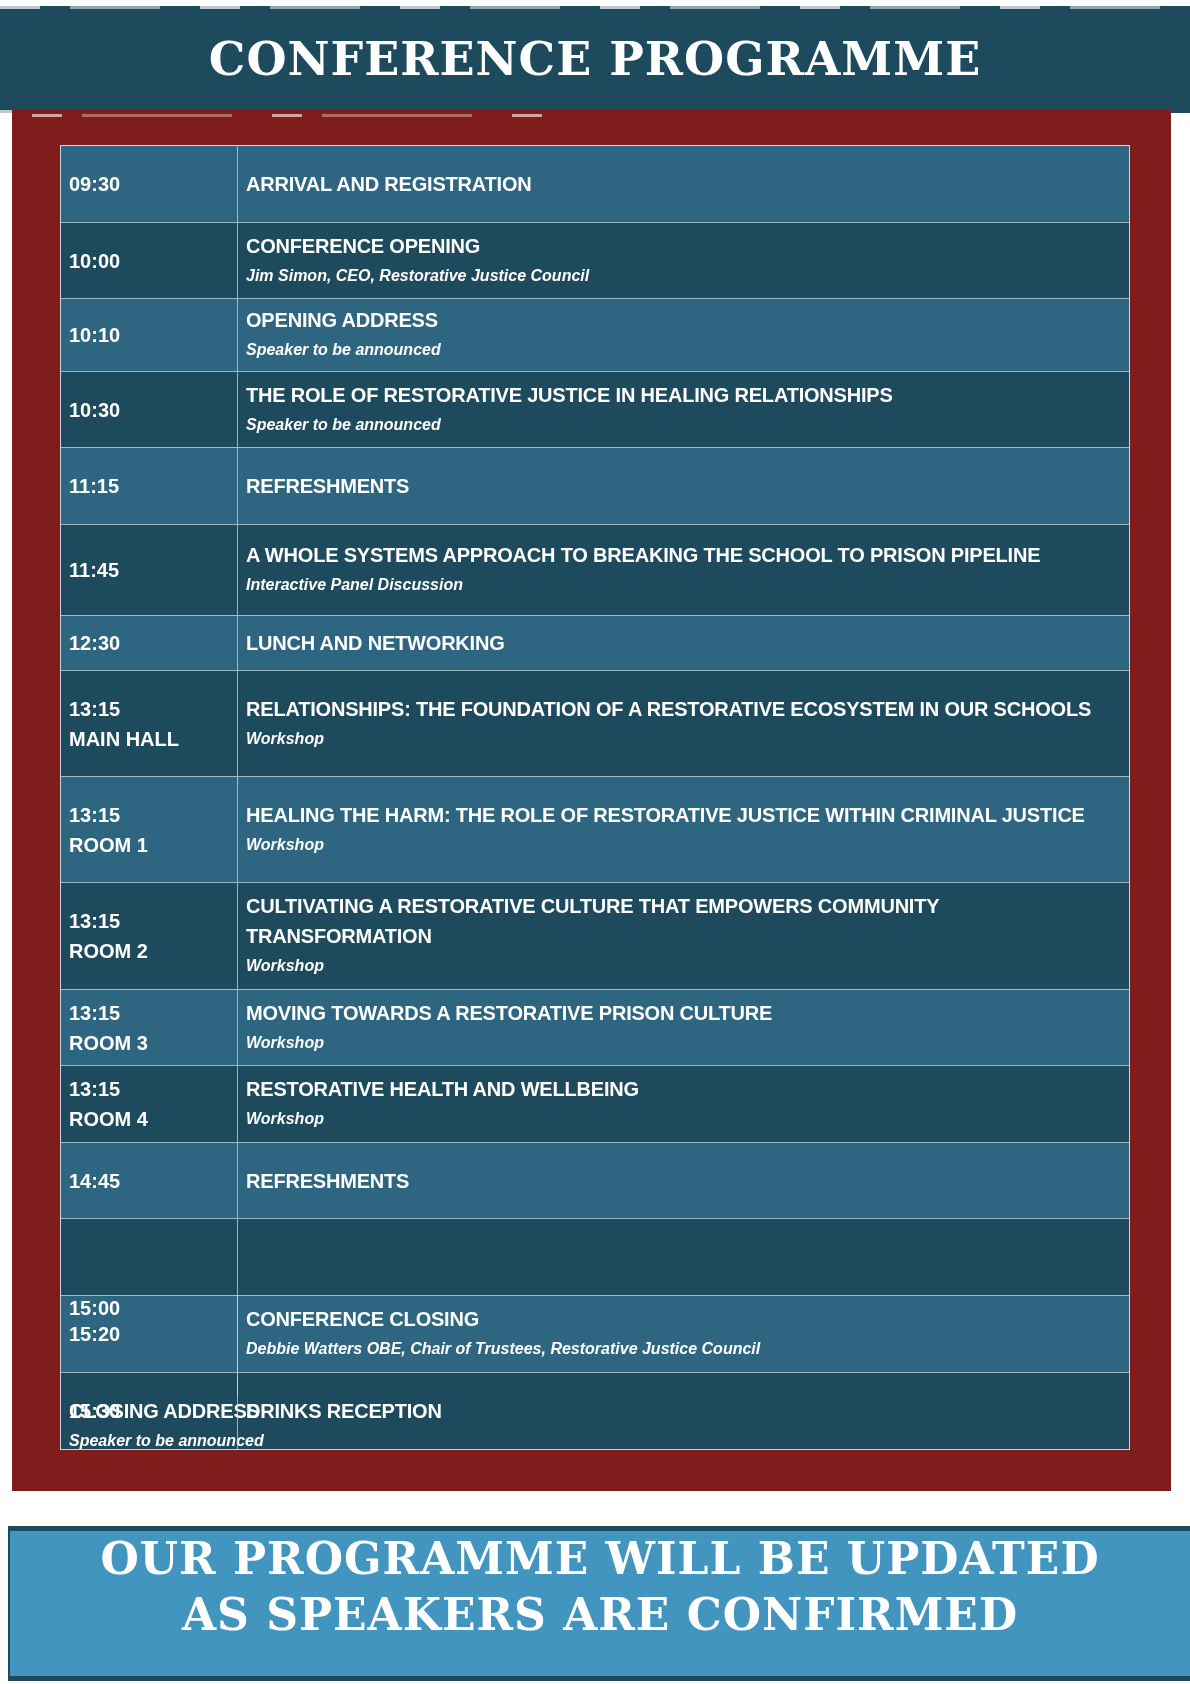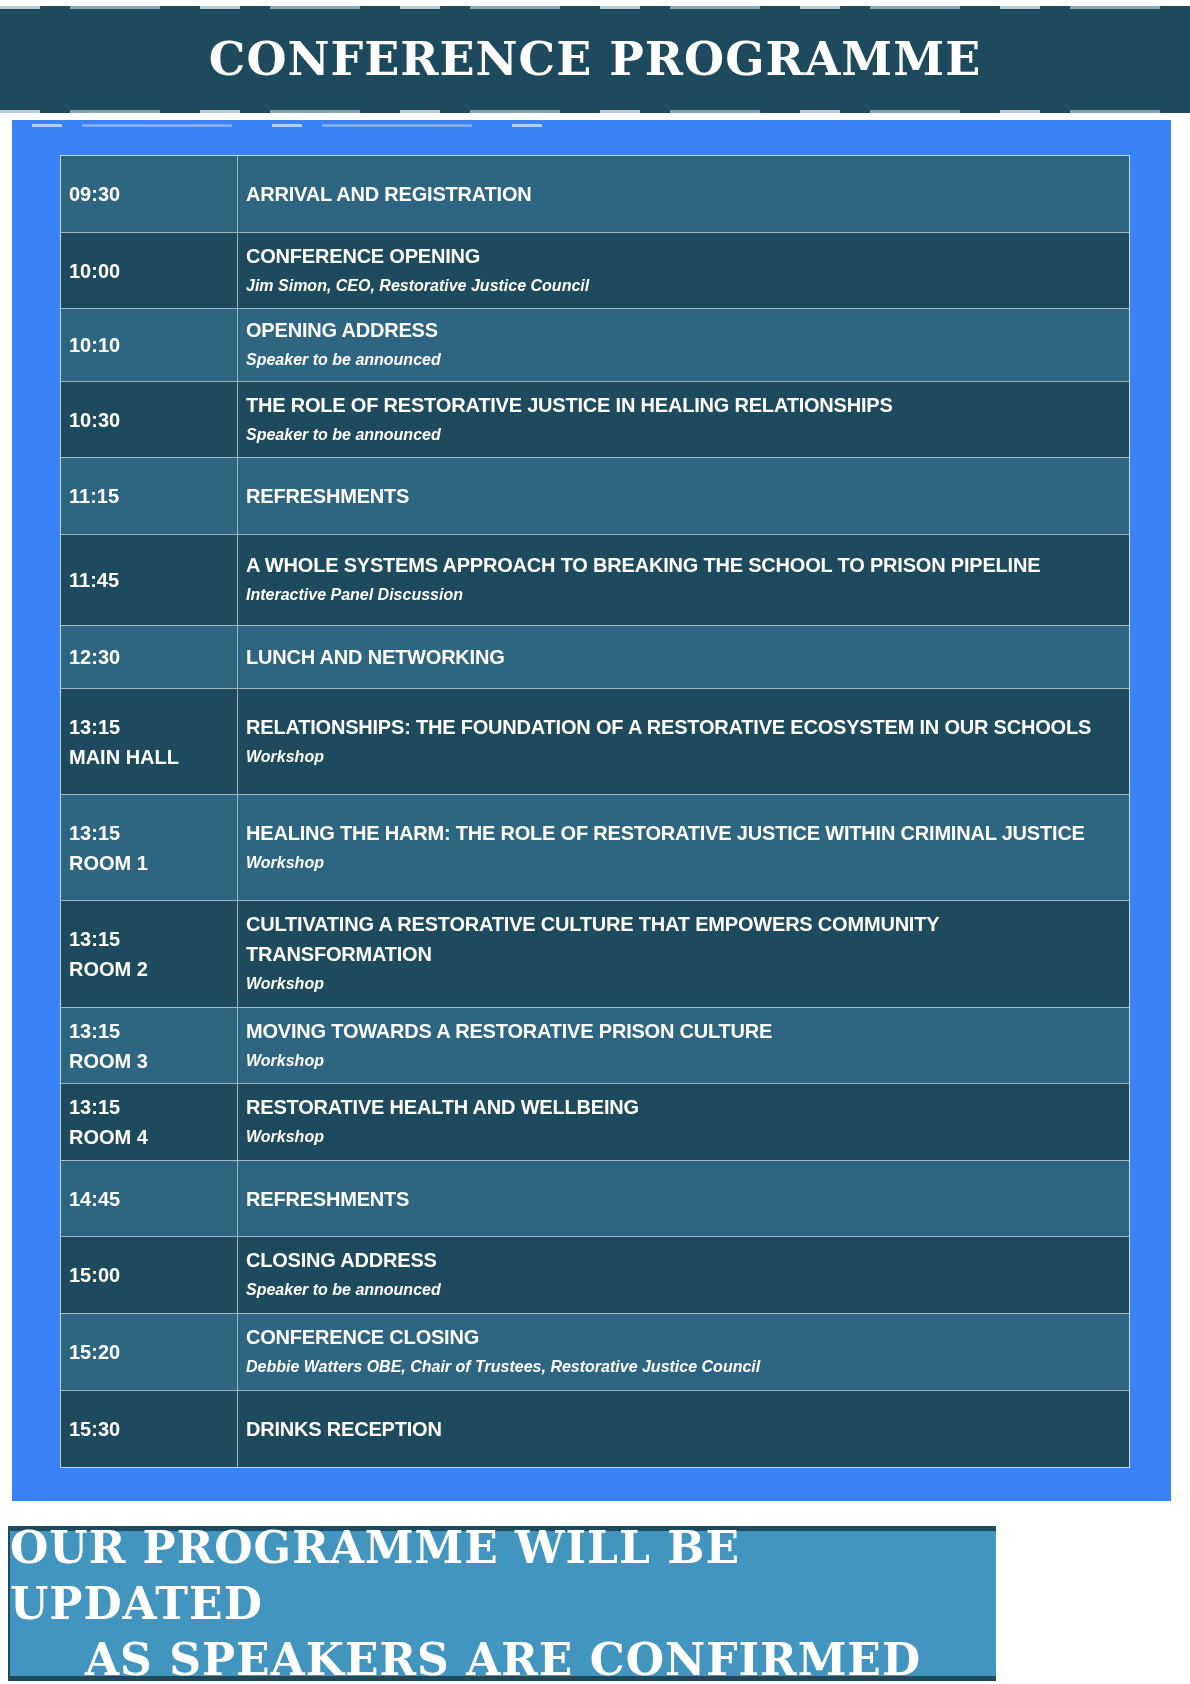--- a/index.html
+++ b/index.html
@@ -16,22 +16,22 @@
     content:""; position:absolute; left:0; right:0; height:3px;
     background:repeating-linear-gradient(90deg, rgba(255,255,255,0.7) 0 40px, rgba(255,255,255,0) 40px 70px, rgba(255,255,255,0.5) 70px 160px, rgba(255,255,255,0) 160px 200px);
   }
   .header::before { top:0; }
   .header::after { bottom:0; }
   .title {
     font-family:"DejaVu Serif", serif; font-weight:bold; color:#fff;
     font-size:46px; letter-spacing:1px; margin-top:-2px;
   }
   .panel {
-    position:absolute; left:12px; top:120px; width:1159px; height:1381px;
-    background:#3b82f6;
+    position:absolute; left:12px; top:110px; width:1159px; height:1381px;
+    background:#7f1d1d;
   }
   .panel::before {
     content:""; position:absolute; left:20px; top:4px; width:520px; height:3px;
     background:repeating-linear-gradient(90deg, rgba(255,255,255,0.6) 0 30px, rgba(255,255,255,0) 30px 50px, rgba(255,255,255,0.35) 50px 200px, rgba(255,255,255,0) 200px 240px);
   }
   .table {
     position:absolute; left:48px; top:35px; width:1070px;
     border:1.5px solid #c9d6dc; box-sizing:border-box;
   }
   .row {
@@ -46,25 +46,25 @@
     padding-left:8px; box-sizing:border-box;
     color:#fff; font-weight:bold; font-size:20px; line-height:30px;
   }
   .cell-event {
     flex:1; display:flex; flex-direction:column; justify-content:center;
     padding-left:8px; padding-right:8px; box-sizing:border-box; color:#fff;
   }
   .ev-title { font-weight:bold; font-size:20px; line-height:30px; text-transform:uppercase; letter-spacing:-0.2px; }
   .ev-sub { font-weight:bold; font-style:italic; font-size:16px; line-height:30px; }
   .footer {
-    position:absolute; left:8px; top:1526px; width:988px; height:155px;
+    position:absolute; left:8px; top:1526px; width:1182px; height:155px;
     background:#4295be;
     border-top:5px solid #1e4a5d; border-bottom:5px solid #1e4a5d; border-left:2px solid #1e4a5d;
     box-sizing:border-box;
-    display:flex; flex-direction:column; align-items:center; justify-content:center;
+    display:flex; flex-direction:column; align-items:center; justify-content:flex-start;
   }
   .footer-line {
     font-family:"DejaVu Serif", serif; font-weight:bold; color:#fff;
     font-size:44px; line-height:56px; letter-spacing:1px;
   }
 </style>
 </head>
 <body>
 
 <div class="header">
@@ -118,21 +118,21 @@
       </div>
       <div class="row dark" style="height: 91px;">
         <div class="cell-time">
           <div>11:45</div>
         </div>
         <div class="cell-event">
           <div class="ev-title">A WHOLE SYSTEMS APPROACH TO BREAKING THE SCHOOL TO PRISON PIPELINE</div>
           <div class="ev-sub">Interactive Panel Discussion</div>
         </div>
       </div>
-      <div class="row light" style="height: 63px;">
+      <div class="row light" style="height: 55px;">
         <div class="cell-time">
           <div>12:30</div>
         </div>
         <div class="cell-event">
           <div class="ev-title">LUNCH AND NETWORKING</div>
         </div>
       </div>
       <div class="row dark" style="height: 106px;">
         <div class="cell-time">
           <div>13:15</div>
@@ -184,21 +184,21 @@
         </div>
       </div>
       <div class="row light" style="height: 76px;">
         <div class="cell-time">
           <div>14:45</div>
         </div>
         <div class="cell-event">
           <div class="ev-title">REFRESHMENTS</div>
         </div>
       </div>
-      <div class="row dark" style="height: 77px;">
+      <div class="row dark" style="height: 77px; flex-direction: column;">
         <div class="cell-time">
           <div>15:00</div>
         </div>
         <div class="cell-event">
           <div class="ev-title">CLOSING ADDRESS</div>
           <div class="ev-sub">Speaker to be announced</div>
         </div>
       </div>
       <div class="row light" style="height: 77px;">
         <div class="cell-time">

